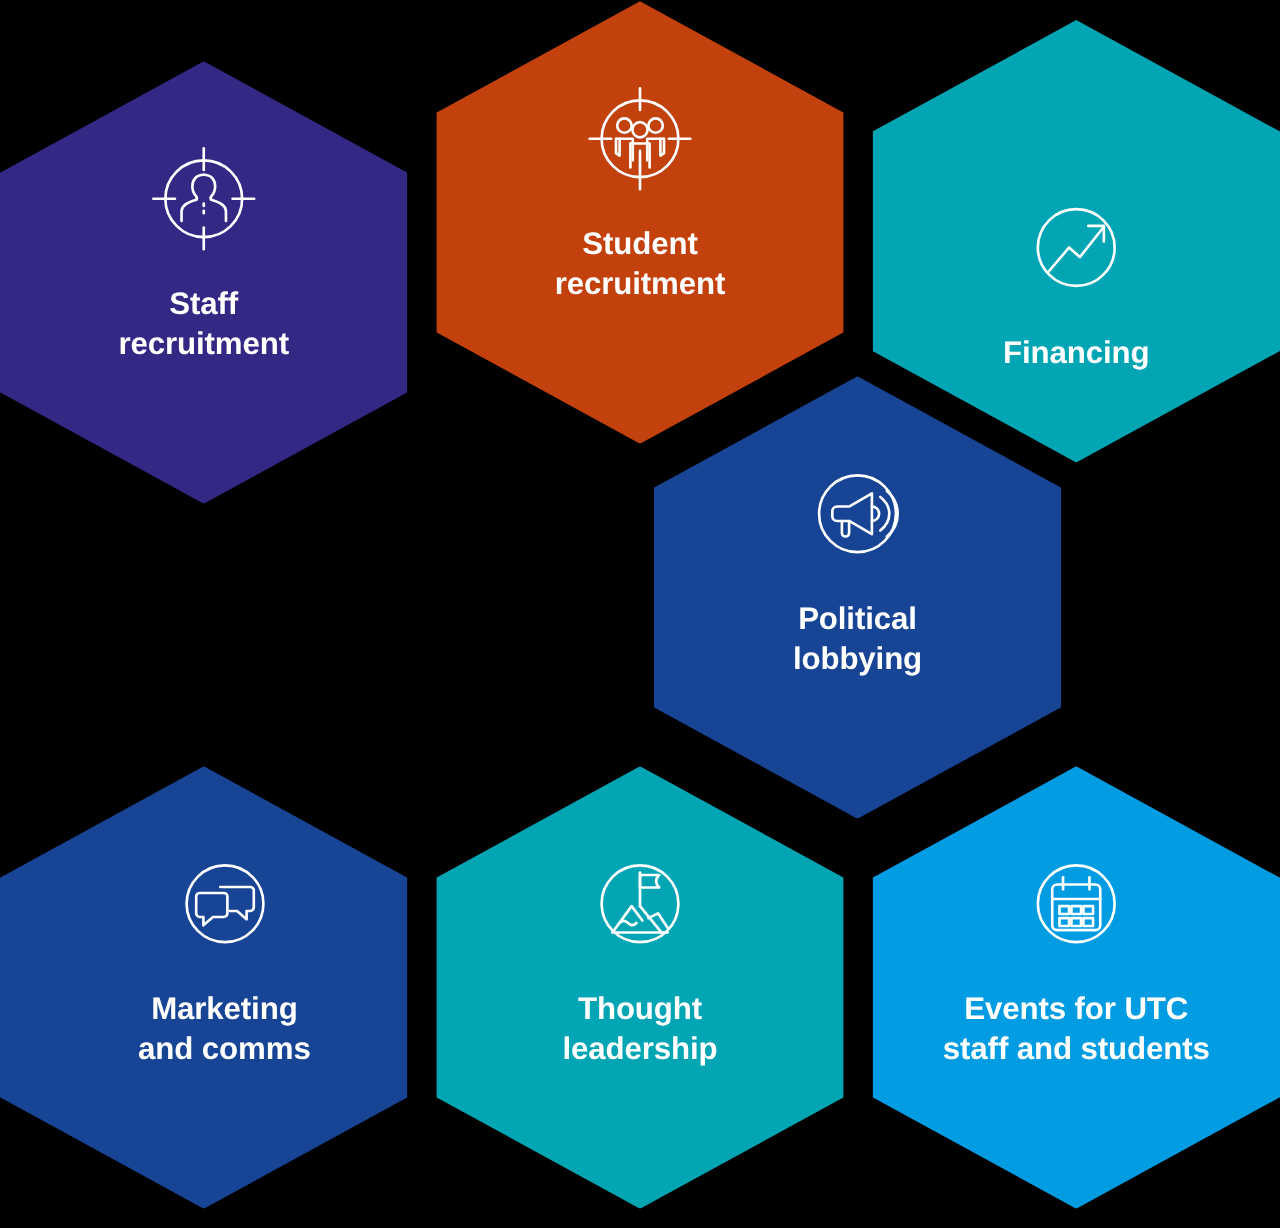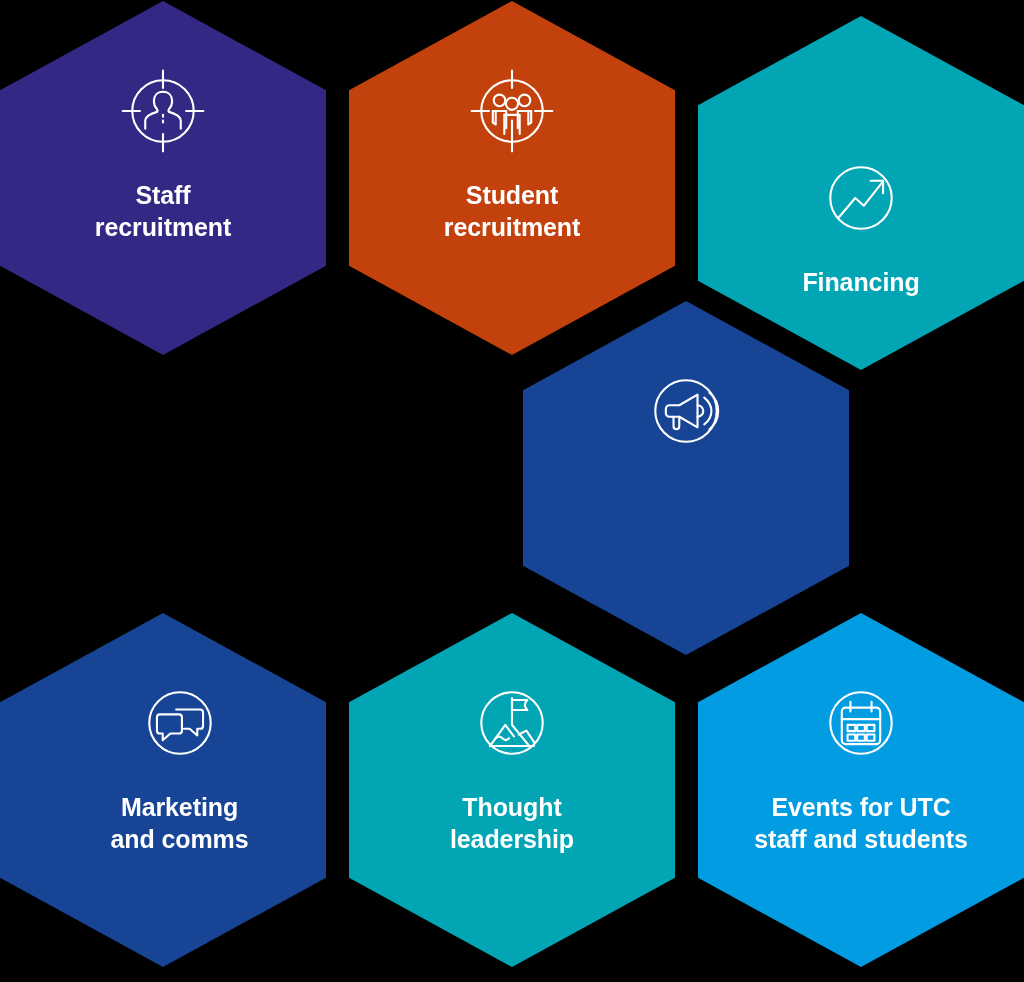--- a/index.html
+++ b/index.html
@@ -72,21 +72,21 @@
   .pos-4 { left: 523px; top: 301px; }
   .pos-5 { left: 0px;   top: 613px; }
   .pos-6 { left: 349px; top: 613px; }
   .pos-7 { left: 698px; top: 613px; }
 </style>
 </head>
 <body>
 
 <div id="board">
 
-  <div class="hex pos-0" style="background-color: rgb(51, 40, 132);">
+  <div class="hex pos-0" style="background-color: rgb(51, 40, 132); margin-top: 48px;">
     <div class="hex-inner">
       <span class="icon-wrap">
         <svg viewBox="0 0 100 100" fill="none" stroke="#ffffff" stroke-width="2.2" stroke-linecap="round" stroke-linejoin="round">
           <circle cx="50" cy="50" r="32"></circle>
           <line x1="50" y1="8" x2="50" y2="26"></line>
           <line x1="50" y1="74" x2="50" y2="92"></line>
           <line x1="8" y1="50" x2="26" y2="50"></line>
           <line x1="74" y1="50" x2="92" y2="50"></line>
           <path d="M50 30c-6 0-9.5 4-9.5 9.5 0 4 1.5 6.5 3 8.2 0.8 1 1 2.4 0.2 3.2"></path>
           <path d="M50 30c6 0 9.5 4 9.5 9.5 0 4-1.5 6.5-3 8.2-0.8 1-1 2.4-0.2 3.2"></path>
@@ -146,20 +146,22 @@
       <span class="icon-wrap">
         <svg viewBox="0 0 100 100" fill="none" stroke="#ffffff" stroke-width="2.2" stroke-linecap="round" stroke-linejoin="round">
           <circle cx="50" cy="50" r="32"></circle>
           <path d="M33 44h10l19-11v34L43 56H33a4 4 0 0 1-4-4v-4a4 4 0 0 1 4-4z"></path>
           <path d="M37 56v10a3 3 0 0 0 6 0v-10"></path>
           <path d="M62 44a6 6 0 0 1 0 12"></path>
           <path d="M69 36c5 4 7.5 9 7.5 14s-2.5 10-7.5 14"></path>
           <path d="M74.5 31c6 5 9 11.5 9 19s-3 14-9 19"></path>
         </svg>
       </span>
+      <div class="hex-label">Political
+lobbying</div>
     </div>
   </div>
 
   <div class="hex pos-5" style="background-color: rgb(23, 68, 148); padding-left: 33px;">
     <div class="hex-inner">
       <span class="icon-wrap">
         <svg viewBox="0 0 100 100" fill="none" stroke="#ffffff" stroke-width="2.2" stroke-linecap="round" stroke-linejoin="round">
           <circle cx="50" cy="50" r="32"></circle>
           <path d="M29 41h20a3 3 0 0 1 3 3v14a3 3 0 0 1-3 3h-9l-8 7v-7h-3a3 3 0 0 1-3-3V44a3 3 0 0 1 3-3z"></path>
           <path d="M46 36h25a3 3 0 0 1 3 3v14a3 3 0 0 1-3 3h-3v7l-8-7h-6"></path>

